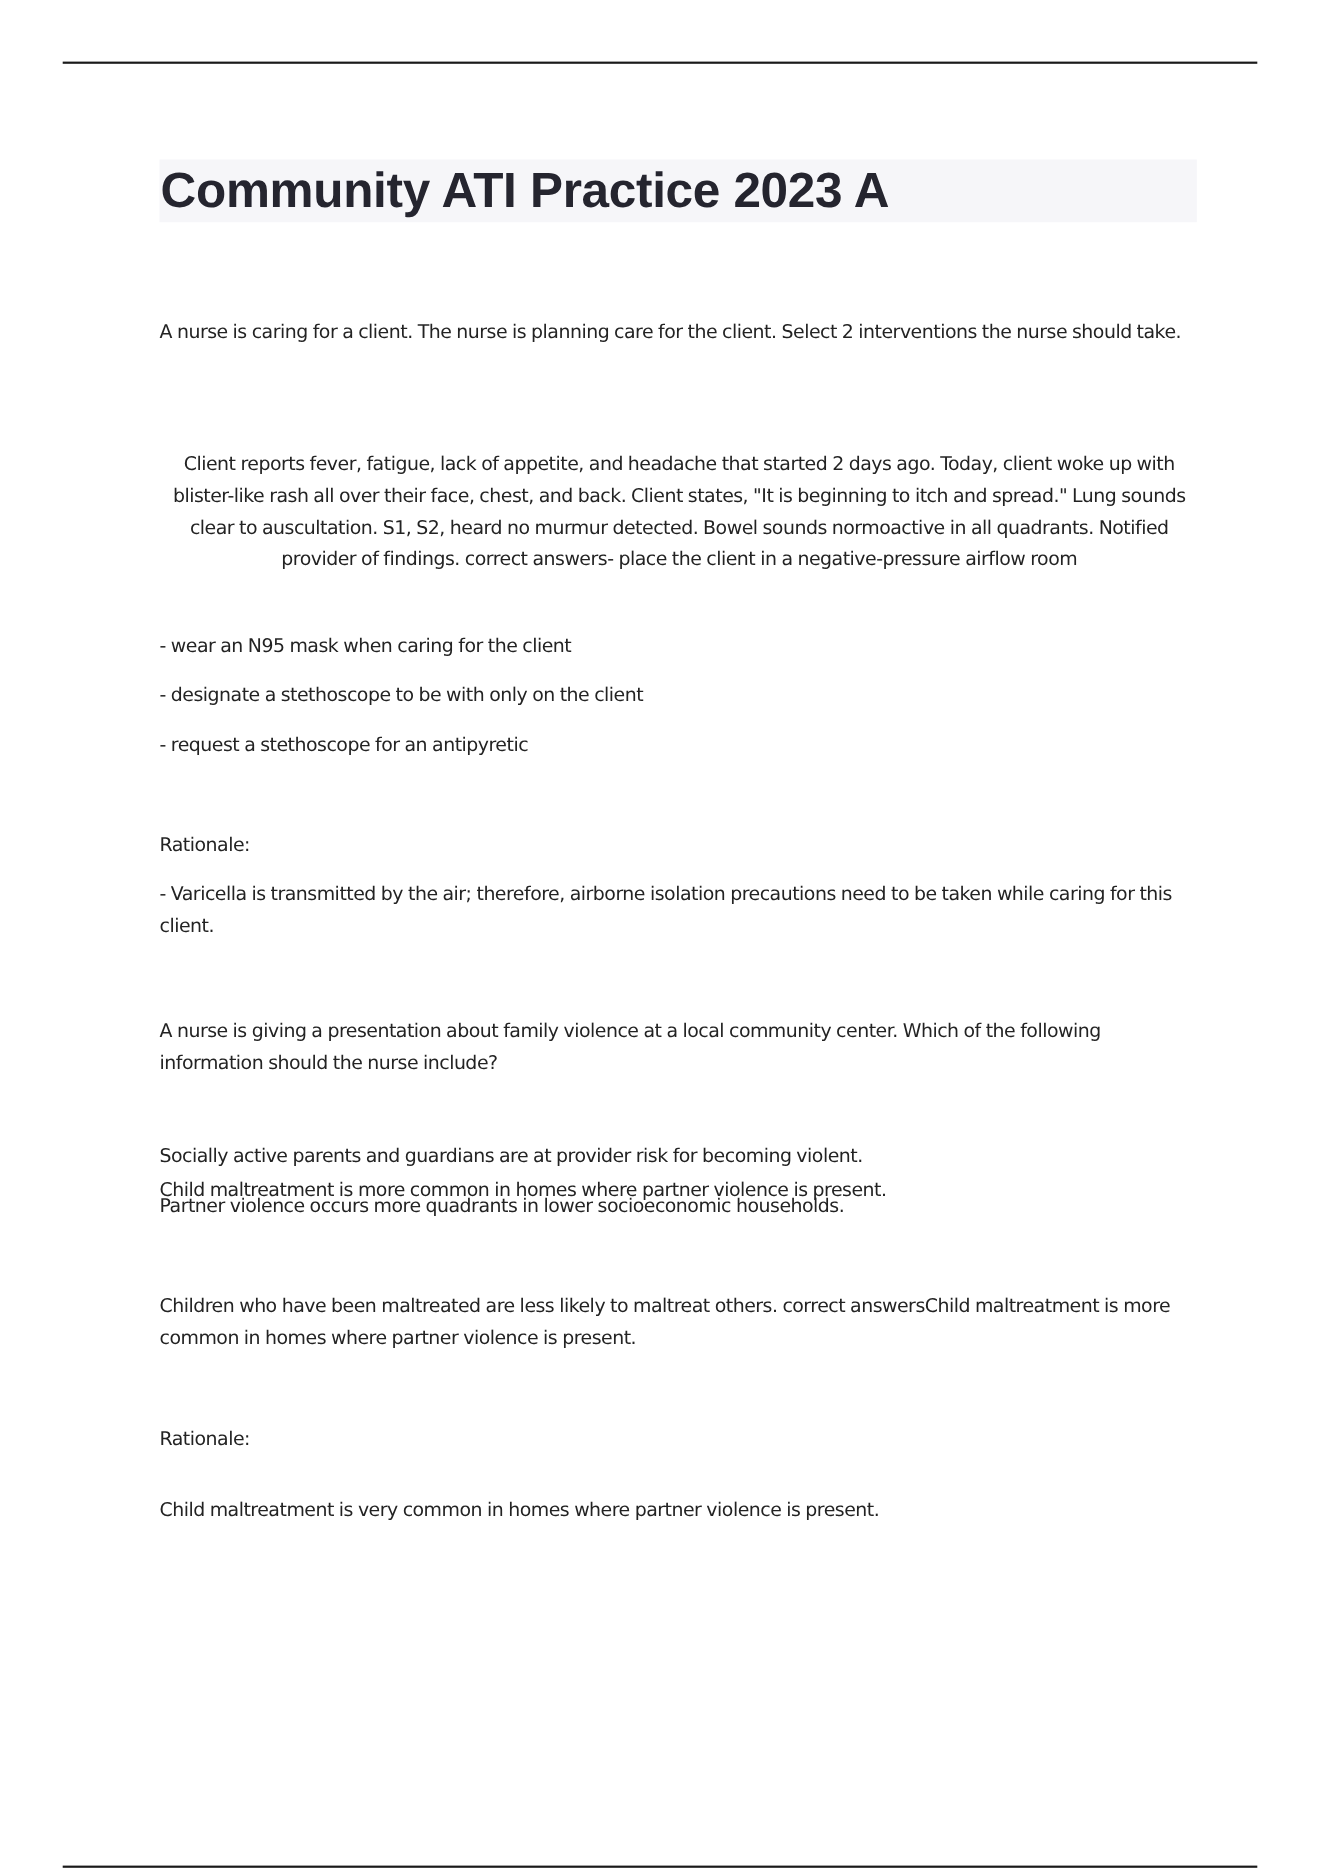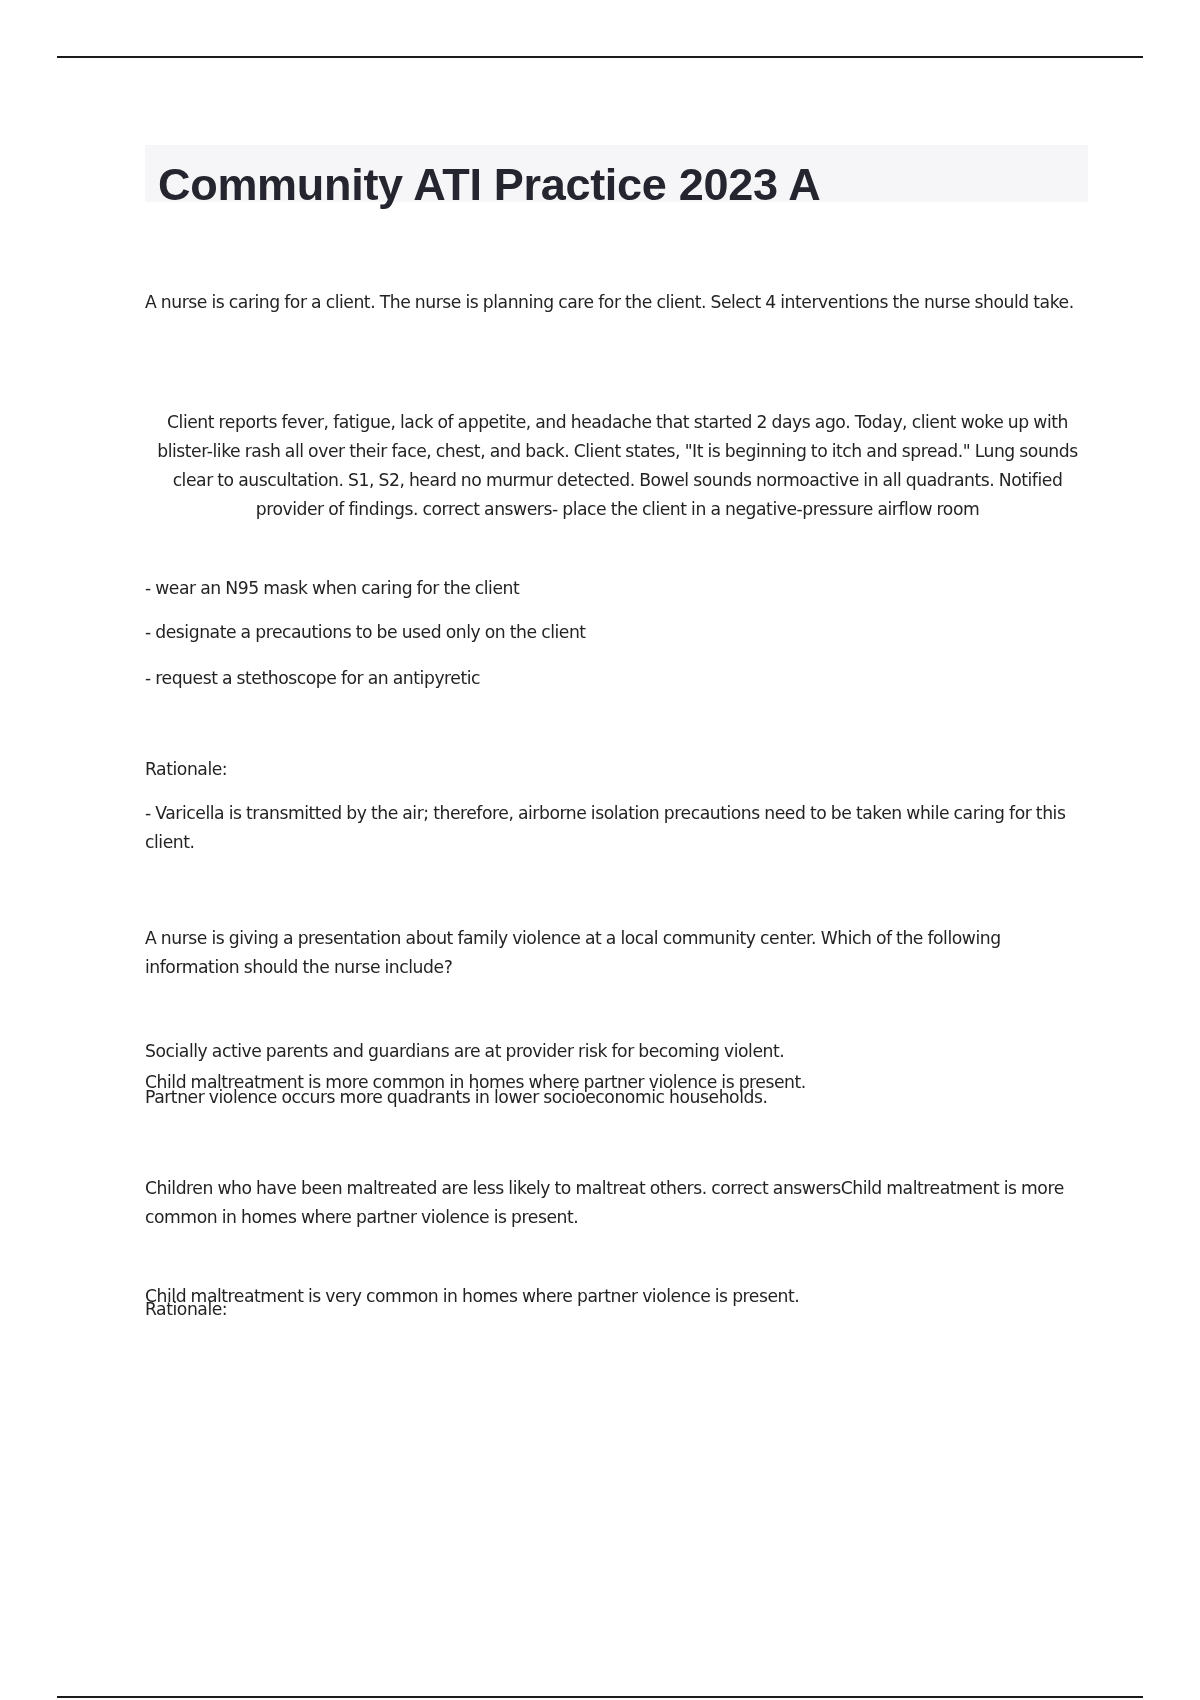--- a/index.html
+++ b/index.html
@@ -30,21 +30,21 @@
       left: 145px;
       top: 145px;
       width: 943px;
       height: 57px;
       background: #f6f6f9;
     }
     .title {
       position: absolute;
       left: 146px;
       top: 147px;
-      margin: 12px;
+      margin: 0;
       font-family: "Liberation Sans", sans-serif;
       font-weight: bold;
       font-size: 45px;
       line-height: 52px;
       color: #25252f;
       letter-spacing: -0.3px;
     }
 
     .content {
       position: absolute;
@@ -64,32 +64,32 @@
   </style>
 </head>
 <body>
 
 <div class="rule top"></div>
 
 <div class="title-banner"></div>
 <h1 class="title">Community ATI Practice 2023 A</h1>
 
 <div class="content" style="top:288px;">
-  <p>A nurse is caring for a client. The nurse is planning care for the client. Select 4 interventions the nurse should take.</p>
+  <p>A nurse is caring for a client. The nurse is planning care for the client. Select 2 interventions the nurse should take.</p>
 </div>
 
 <div class="content" style="top:408px;text-align:center;">
   <p>Client reports fever, fatigue, lack of appetite, and headache that started 2 days ago. Today, client woke up with blister-like rash all over their face, chest, and back. Client states, "It is beginning to itch and spread." Lung sounds clear to auscultation. S1, S2, heard no murmur detected. Bowel sounds normoactive in all quadrants. Notified provider of findings. correct answers- place the client in a negative-pressure airflow room</p>
 </div>
 
 <div class="content" style="top:574px;">
   <p>- wear an N95 mask when caring for the client</p>
 </div>
 <div class="content" style="top:618px;">
-  <p>- designate a precautions to be used only on the client</p>
+  <p>- designate a stethoscope to be with only on the client</p>
 </div>
 <div class="content" style="top:664px;">
   <p>- request a stethoscope for an antipyretic</p>
 </div>
 
 <div class="content" style="top:755px;">
   <p>Rationale:</p>
 </div>
 <div class="content" style="top:799px;">
   <p>- Varicella is transmitted by the air; therefore, airborne isolation precautions need to be taken while caring for this client.</p>
@@ -108,17 +108,17 @@
 <div class="content" style="top:1068px;">
   <p>Child maltreatment is more common in homes where partner violence is present.</p>
 </div>
 <div class="content" style="top:1174px;">
   <p>Children who have been maltreated are less likely to maltreat others. correct answersChild maltreatment is more common in homes where partner violence is present.</p>
 </div>
 
 <div class="content" style="top:1295px;">
   <p>Rationale:</p>
 </div>
-<div class="content" style="top:1282px;">
+<div class="content" style="top:1359px;">
   <p>Child maltreatment is very common in homes where partner violence is present.</p>
 </div>
 
 <div class="rule bottom"></div>
 
 </body></html>

